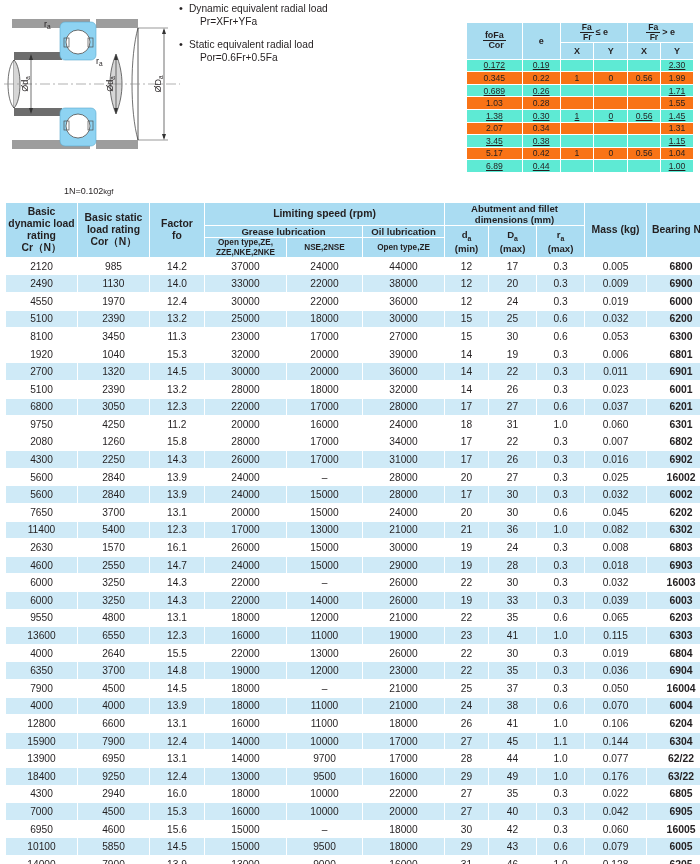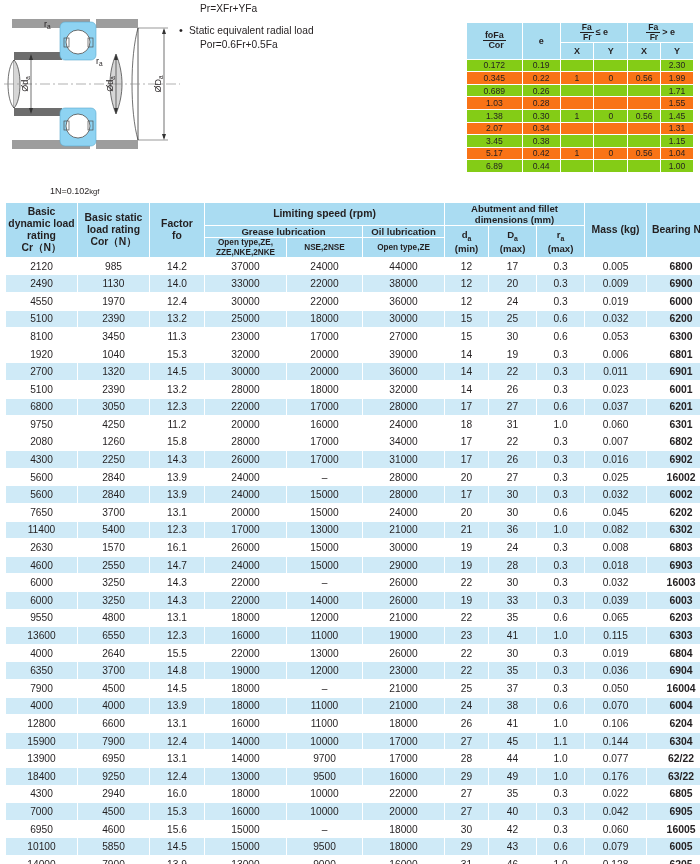--- a/index.html
+++ b/index.html
@@ -69,37 +69,37 @@
     font-weight: normal;
     color: #231f20;
   }
   #efactor thead td, #efactor thead th {
     background: #a8dcf0;
     font-weight: bold;
     font-size: 9px;
     height: 17px;
   }
   #efactor tbody td { height: 12.6px; font-size: 8.6px; }
-  #efactor tbody tr.alt td { background: #84cc16; }
+  #efactor tbody tr.alt td { background: #5eead4; text-decoration: underline; }
   #efactor tbody tr.norm td { background: #f97316; }
   .frac {
     display: inline-block;
     text-align: right;
     line-height: 1.02;
     vertical-align: middle;
   }
   .frac .num { display: block; border-bottom: 1px solid #231f20; padding: 0 2px; }
   .frac .den { display: block; padding: 0 2px; }
   .frac-inline { display: inline-block; vertical-align: middle; font-size: 8.6px; }
   .cmp { display: inline-block; vertical-align: middle; padding-left: 2px; font-size: 9px; }
 
   
   #unit-note {
     position: absolute;
-    left: 50px; top: 186px;
+    left: 64px; top: 186px;
     font-size: 9px;
     color: #231f20;
   }
   #unit-note .small { font-size: 7.6px; }
 
   
   #main-table {
     position: absolute;
     left: 5px; top: 202px;
     width: 690px;
@@ -192,20 +192,21 @@
         <text x="40" y="23" font-family="Liberation Sans, sans-serif" font-size="9" fill="#231f20">r<tspan font-size="6.5" dy="2">a</tspan></text>
         <text x="92" y="60" font-family="Liberation Sans, sans-serif" font-size="9" fill="#231f20">r<tspan font-size="6.5" dy="2">a</tspan></text>
         <text x="24" y="80" font-family="Liberation Sans, sans-serif" font-size="9" fill="#231f20" transform="rotate(-90 24 80)" text-anchor="middle">Ød<tspan font-size="6.5" dy="2">a</tspan></text>
         <text x="109" y="80" font-family="Liberation Sans, sans-serif" font-size="9" fill="#231f20" transform="rotate(-90 109 80)" text-anchor="middle">Ød<tspan font-size="6.5" dy="2">a</tspan></text>
         <text x="157" y="80" font-family="Liberation Sans, sans-serif" font-size="9" fill="#231f20" transform="rotate(-90 157 80)" text-anchor="middle">ØD<tspan font-size="6.5" dy="2">a</tspan></text>
       </svg>
     </div>
 
     <div id="formulas">
       <div class="bullet-block">
+        <div class="bullet-line">Dynamic equivalent radial load</div>
         <div class="sub-line">Pr=XFr+YFa</div>
       </div>
       <div class="bullet-block">
         <div class="bullet-line">Static equivalent radial load</div>
         <div class="sub-line">Por=0.6Fr+0.5Fa</div>
       </div>
     </div>
 
     <table id="efactor">
       <thead>

